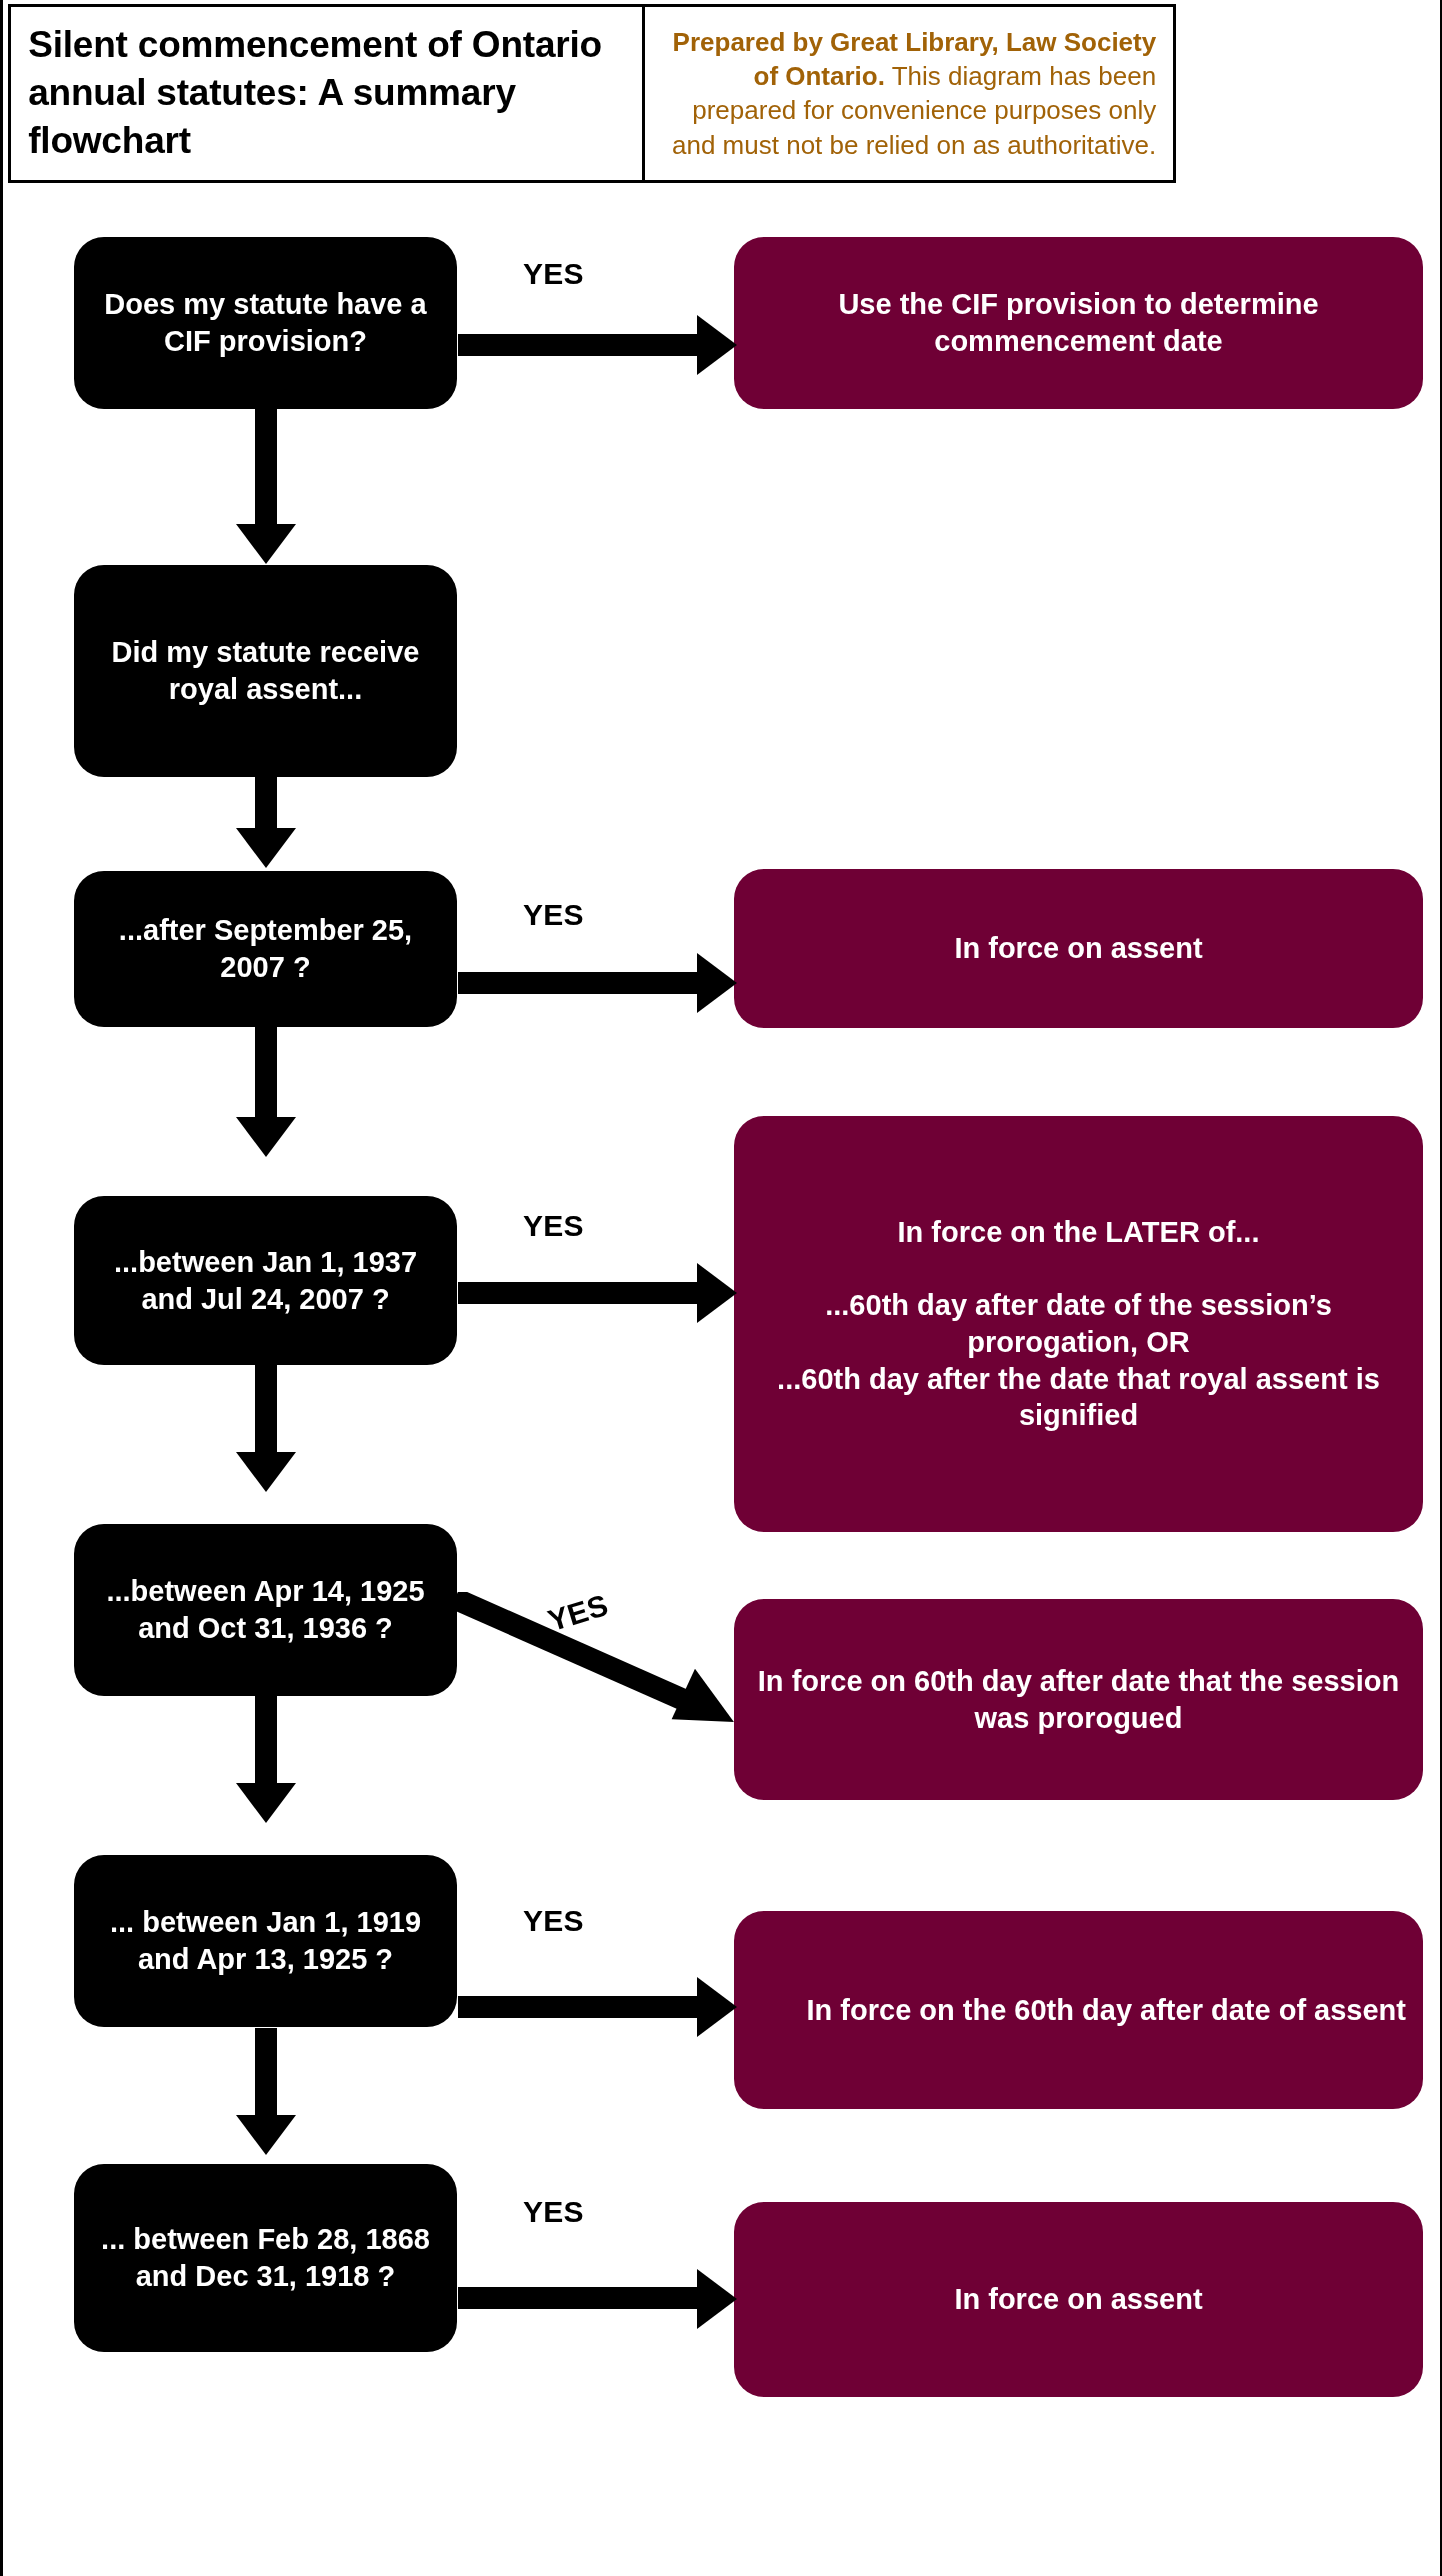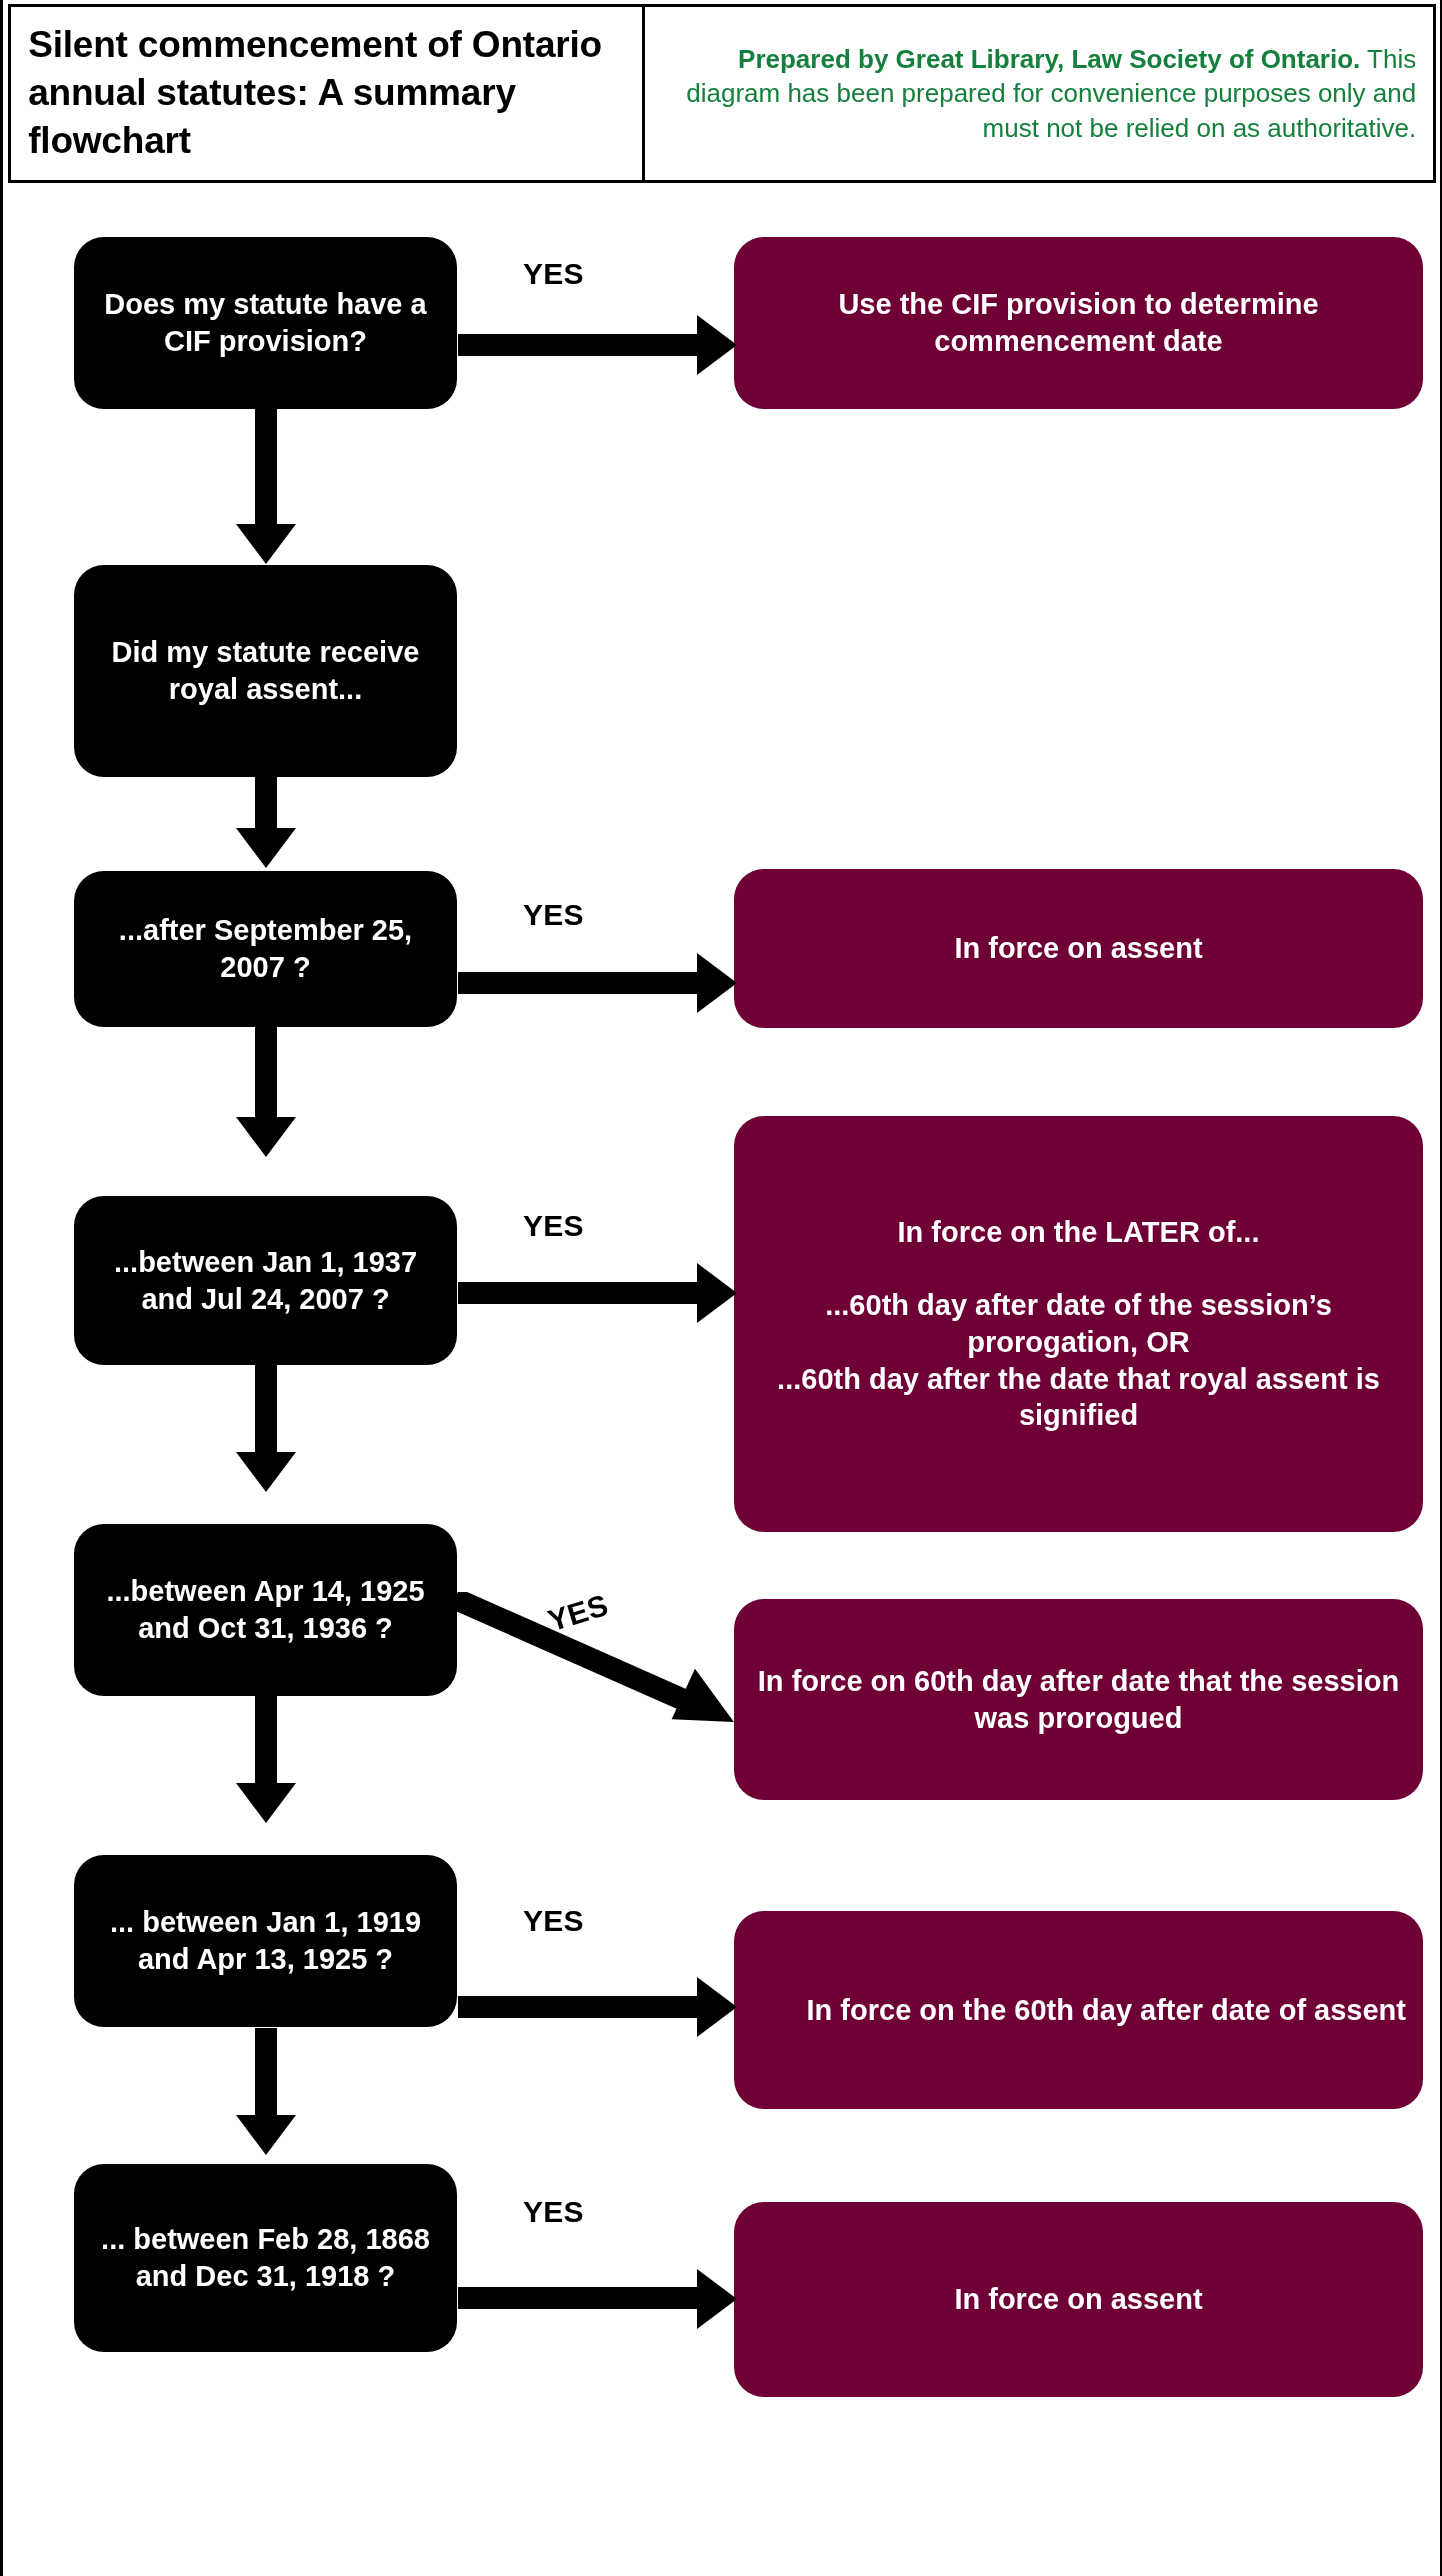--- a/index.html
+++ b/index.html
@@ -15,21 +15,21 @@
     overflow:hidden;
     border-left:3.2px solid #000;
     border-right:3.2px solid #000;
     box-sizing:border-box;
   }
 
   
   #header{
     position:absolute;
     left:5.2px; top:3.9px;
-    width:1428px;
+    width:1168px;
     height:179px;
     border:3.2px solid #000;
     box-sizing:border-box;
     display:flex;
     background:#fff;
   }
   .hdr-cell{
     box-sizing:border-box;
     display:flex;
     flex-direction:column;
@@ -49,21 +49,21 @@
   #hdr-title{
     font-size:37px;
     font-weight:bold;
     line-height:1.30;
     color:#000;
     letter-spacing:-0.2px;
   }
   #hdr-note{
     font-size:26px;
     line-height:1.32;
-    color:#15803d;
+    color:#a16207;
   }
   #hdr-note .strong{font-weight:bold;}
 
   
   .node{
     position:absolute;
     box-sizing:border-box;
     display:flex;
     align-items:center;
     justify-content:center;

